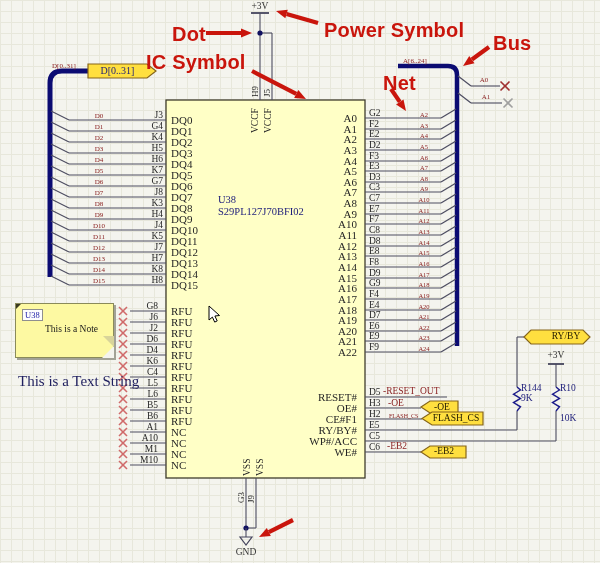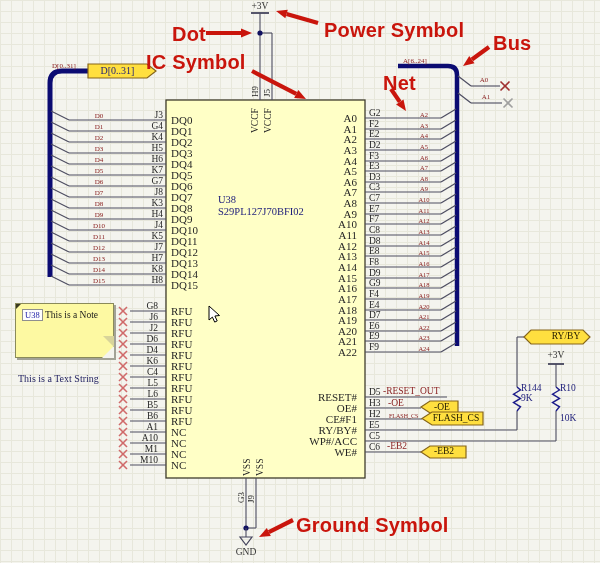--- a/index.html
+++ b/index.html
@@ -19,21 +19,21 @@
   .chip{display:inline-block;background:#fdfdfd;border:1px solid #8f8f8f;
     color:#2222a8;font-size:8.5px;padding:0 2px;line-height:10px;vertical-align:top;}
   #note{position:absolute;left:15px;top:303px;width:97px;height:53px;
     background:#fdf9a2;border:1px solid #8a8a5a;box-shadow:2px 2px 0 #a2a296;}
   #note .fold{position:absolute;right:-1px;bottom:-1px;width:0;height:0;
     border-left:12px solid transparent;border-bottom:12px solid #f4f4ee;}
   #note .fold2{position:absolute;right:-1px;bottom:10px;width:0;height:0;
     border-bottom:11px solid transparent;border-right:11px solid #d8d49a;}
   #note .corner{position:absolute;left:0;top:0;width:0;height:0;
     border-top:5px solid #3a3a20;border-right:5px solid transparent;}
-  .txt-navy{color:#1f1f5f;font-size:10px;}
+  .txt-navy{color:#1f1f5f;font-size:15px;}
 </style>
 </head>
 <body>
 
 <div id="canvas">
   <svg id="overlay" width="600" height="563">
       <rect x="166" y="100" width="199" height="378" fill="#ffffc6" stroke="#3f3c2d" stroke-width="1.3"></rect>
       <path d="M88,71 H62 Q50,71 50,83 V277" fill="none" stroke="#0b0b72" stroke-width="5"></path>
       <line x1="51" y1="111" x2="69" y2="120" stroke="#4c4c60" stroke-width="1.2"></line>
       <line x1="69" y1="120" x2="166" y2="120" stroke="#4c4c60" stroke-width="1.1"></line>
@@ -379,21 +379,20 @@
       <line x1="293" y1="520" x2="268.83869910099907" y2="532.0806504495005" stroke="#c9150c" stroke-width="4.2"></line>
       <polygon points="259,537 266.82623792124923,528.0557280900008 270.8511602807489,536.1055728090001" fill="#c9150c"></polygon>
       <path d="M209,306 l0,14 l3.4,-2.9 l2.3,5 l2.5,-1.2 l-2.3,-4.9 l4.6,-0.5 Z" fill="#ffffff" stroke="#000000" stroke-width="1"></path>
     </svg>
 
   <div class="abs annot" style="left:172px;top:23px;">Dot</div>
   <div class="abs annot" style="left:324px;top:19px;">Power Symbol</div>
   <div class="abs annot" style="left:146px;top:51px;">IC Symbol</div>
   <div class="abs annot" style="left:383px;top:72px;">Net</div>
   <div class="abs annot" style="left:493px;top:32px;">Bus</div>
-  <div class="abs annot" style="left:296px;top:514px;">Ground Symbol</div>
 
   <div class="abs" style="left:245px;top:1px;width:30px;text-align:center;font-size:9.5px;color:#333;">+3V</div>
   <div class="abs" style="left:541px;top:350px;width:30px;text-align:center;font-size:9.5px;color:#333;">+3V</div>
   <div class="abs" style="left:231px;top:547px;width:30px;text-align:center;font-size:9.5px;color:#333;">GND</div>
 
   <div class="abs navy" style="left:218px;top:194px;font-size:10.5px;">U38</div>
   <div class="abs navy" style="left:218px;top:206px;font-size:10.5px;">S29PL127J70BFI02</div>
 
   <div class="abs maroon" style="left:52px;top:62px;font-size:7px;">D[0..31]</div>
   <div class="abs maroon" style="left:403px;top:57px;font-size:7px;">A[6..24]</div>
@@ -410,18 +409,18 @@
   <div class="abs porttext" style="left:424px;top:446px;width:40px;">-EB2</div>
 
   <div class="abs navy" style="left:521px;top:383px;font-size:9.5px;">R144</div>
   <div class="abs navy" style="left:521px;top:393px;font-size:9.5px;">9K</div>
   <div class="abs navy" style="left:560px;top:383px;font-size:9.5px;">R10</div>
   <div class="abs navy" style="left:560px;top:413px;font-size:9.5px;">10K</div>
 
   <div id="note">
     <div class="corner"></div>
     <span class="chip" style="position:absolute;left:6px;top:5px;">U38</span>
-    <span class="abs" style="left:29px;top:6px;font-size:9.5px;color:#1a1a1a;">This is a Note</span>
+    <span class="abs" style="left:29px;top:20px;font-size:9.5px;color:#1a1a1a;">This is a Note</span>
     <div class="fold"></div>
     <div class="fold2"></div>
   </div>
   <div class="abs txt-navy" style="left:18px;top:373px;">This is a Text String</div>
 </div>
 
 </body></html>

